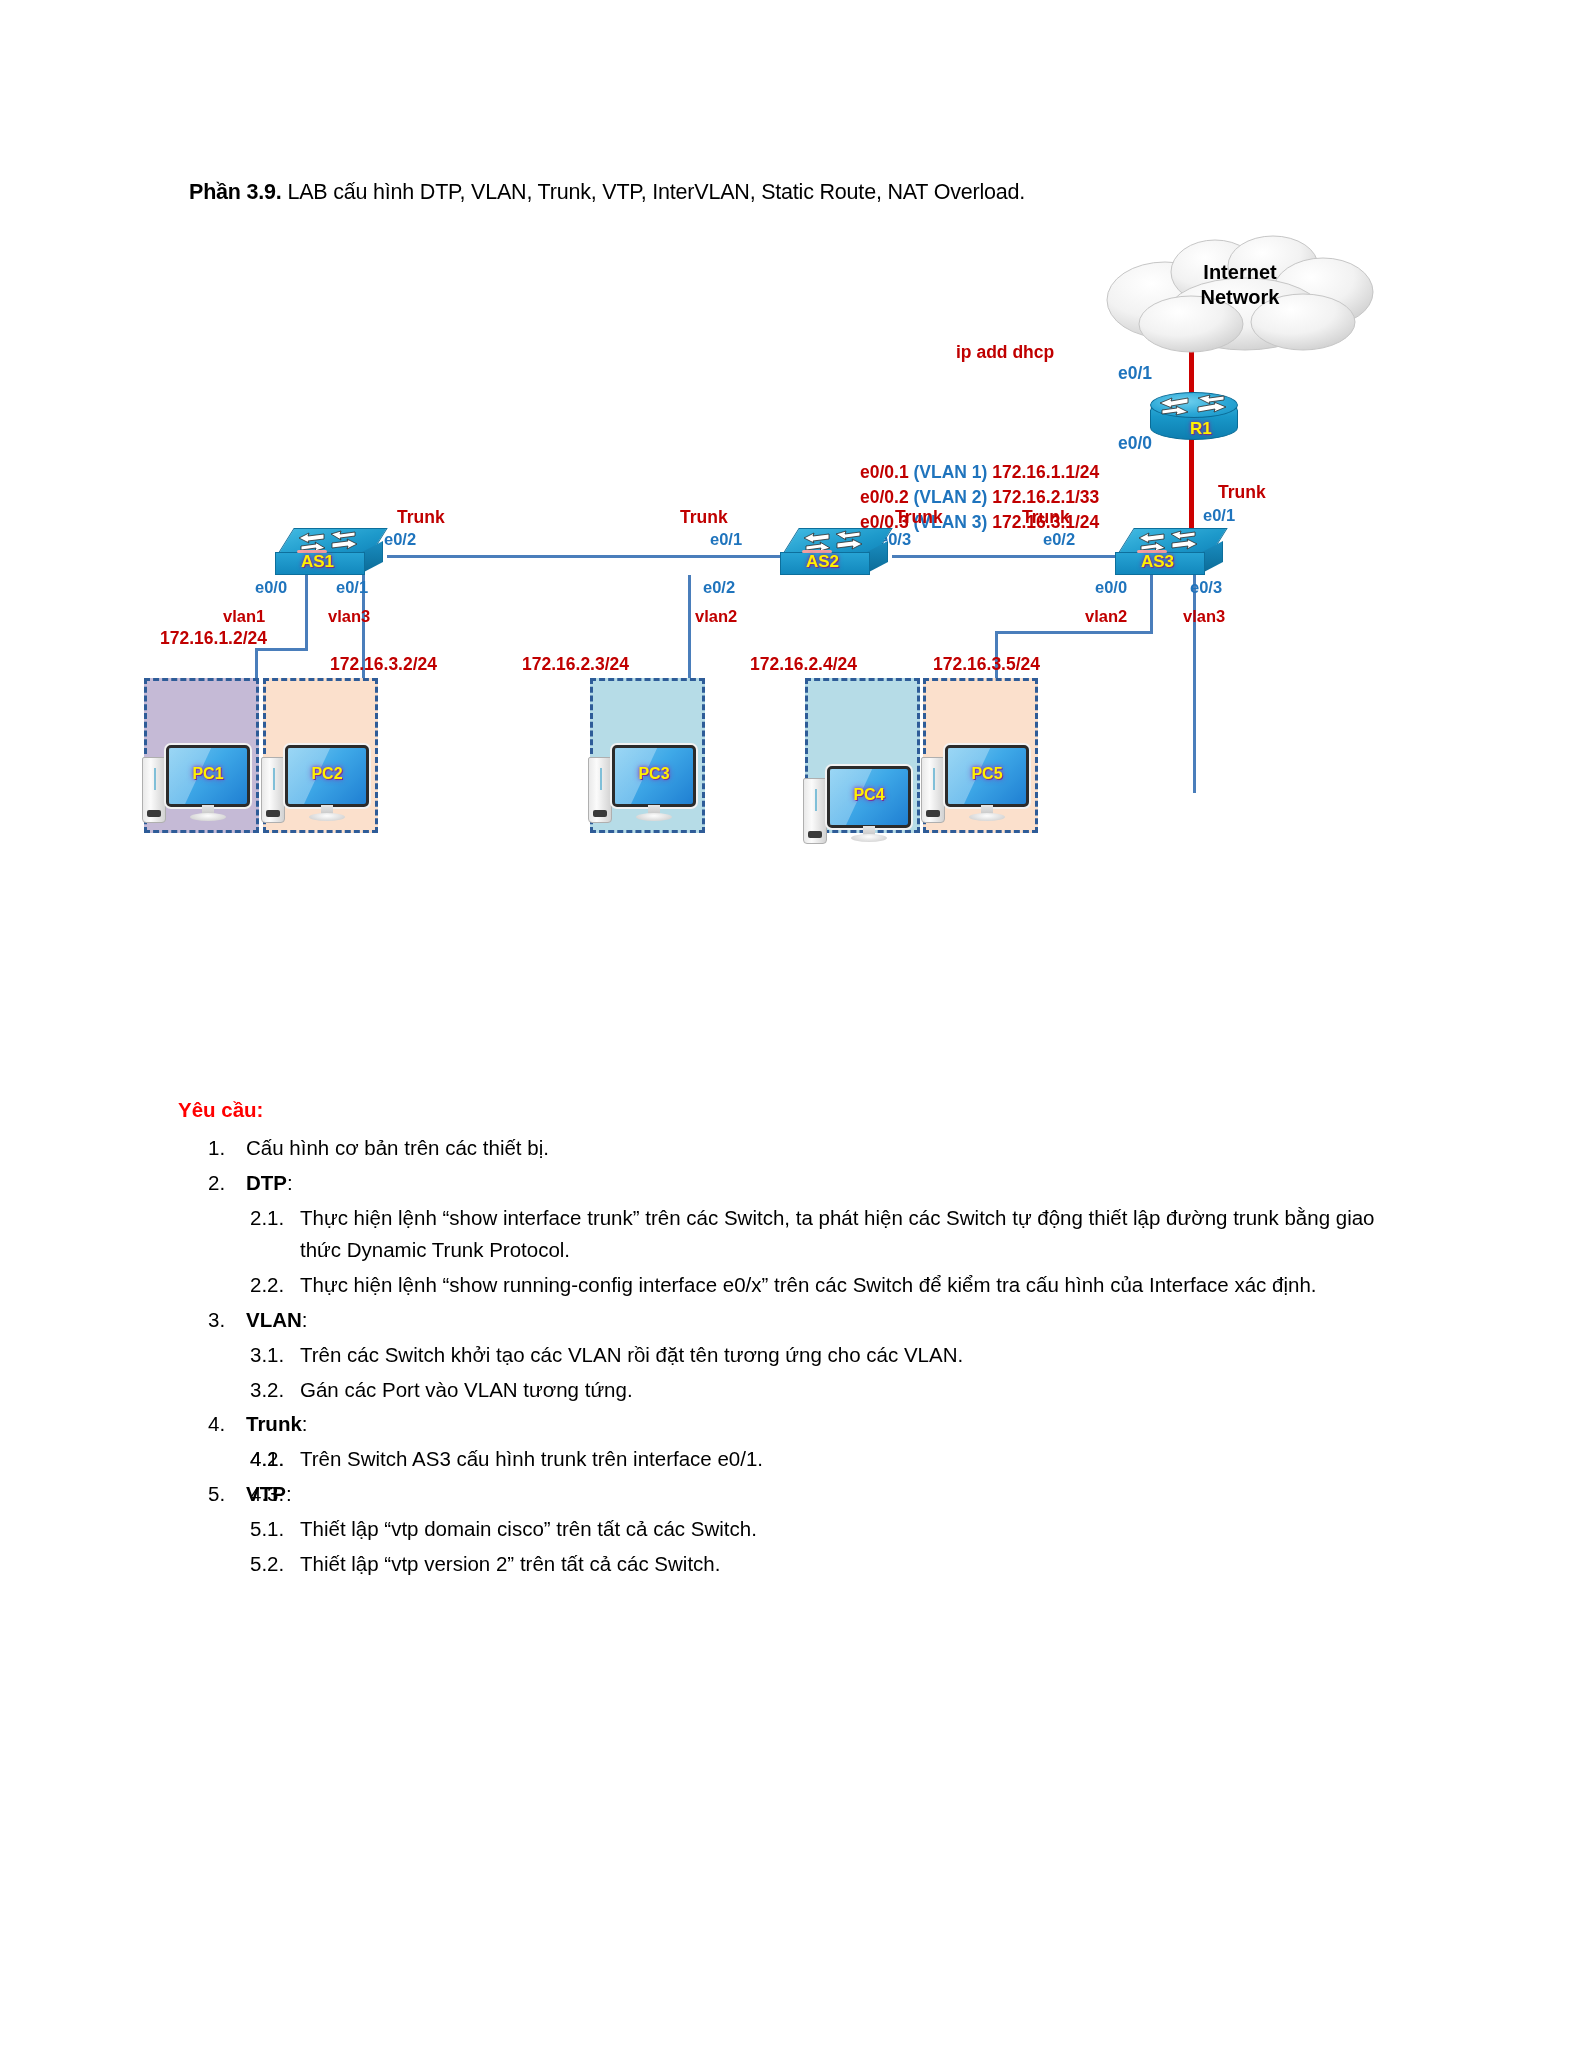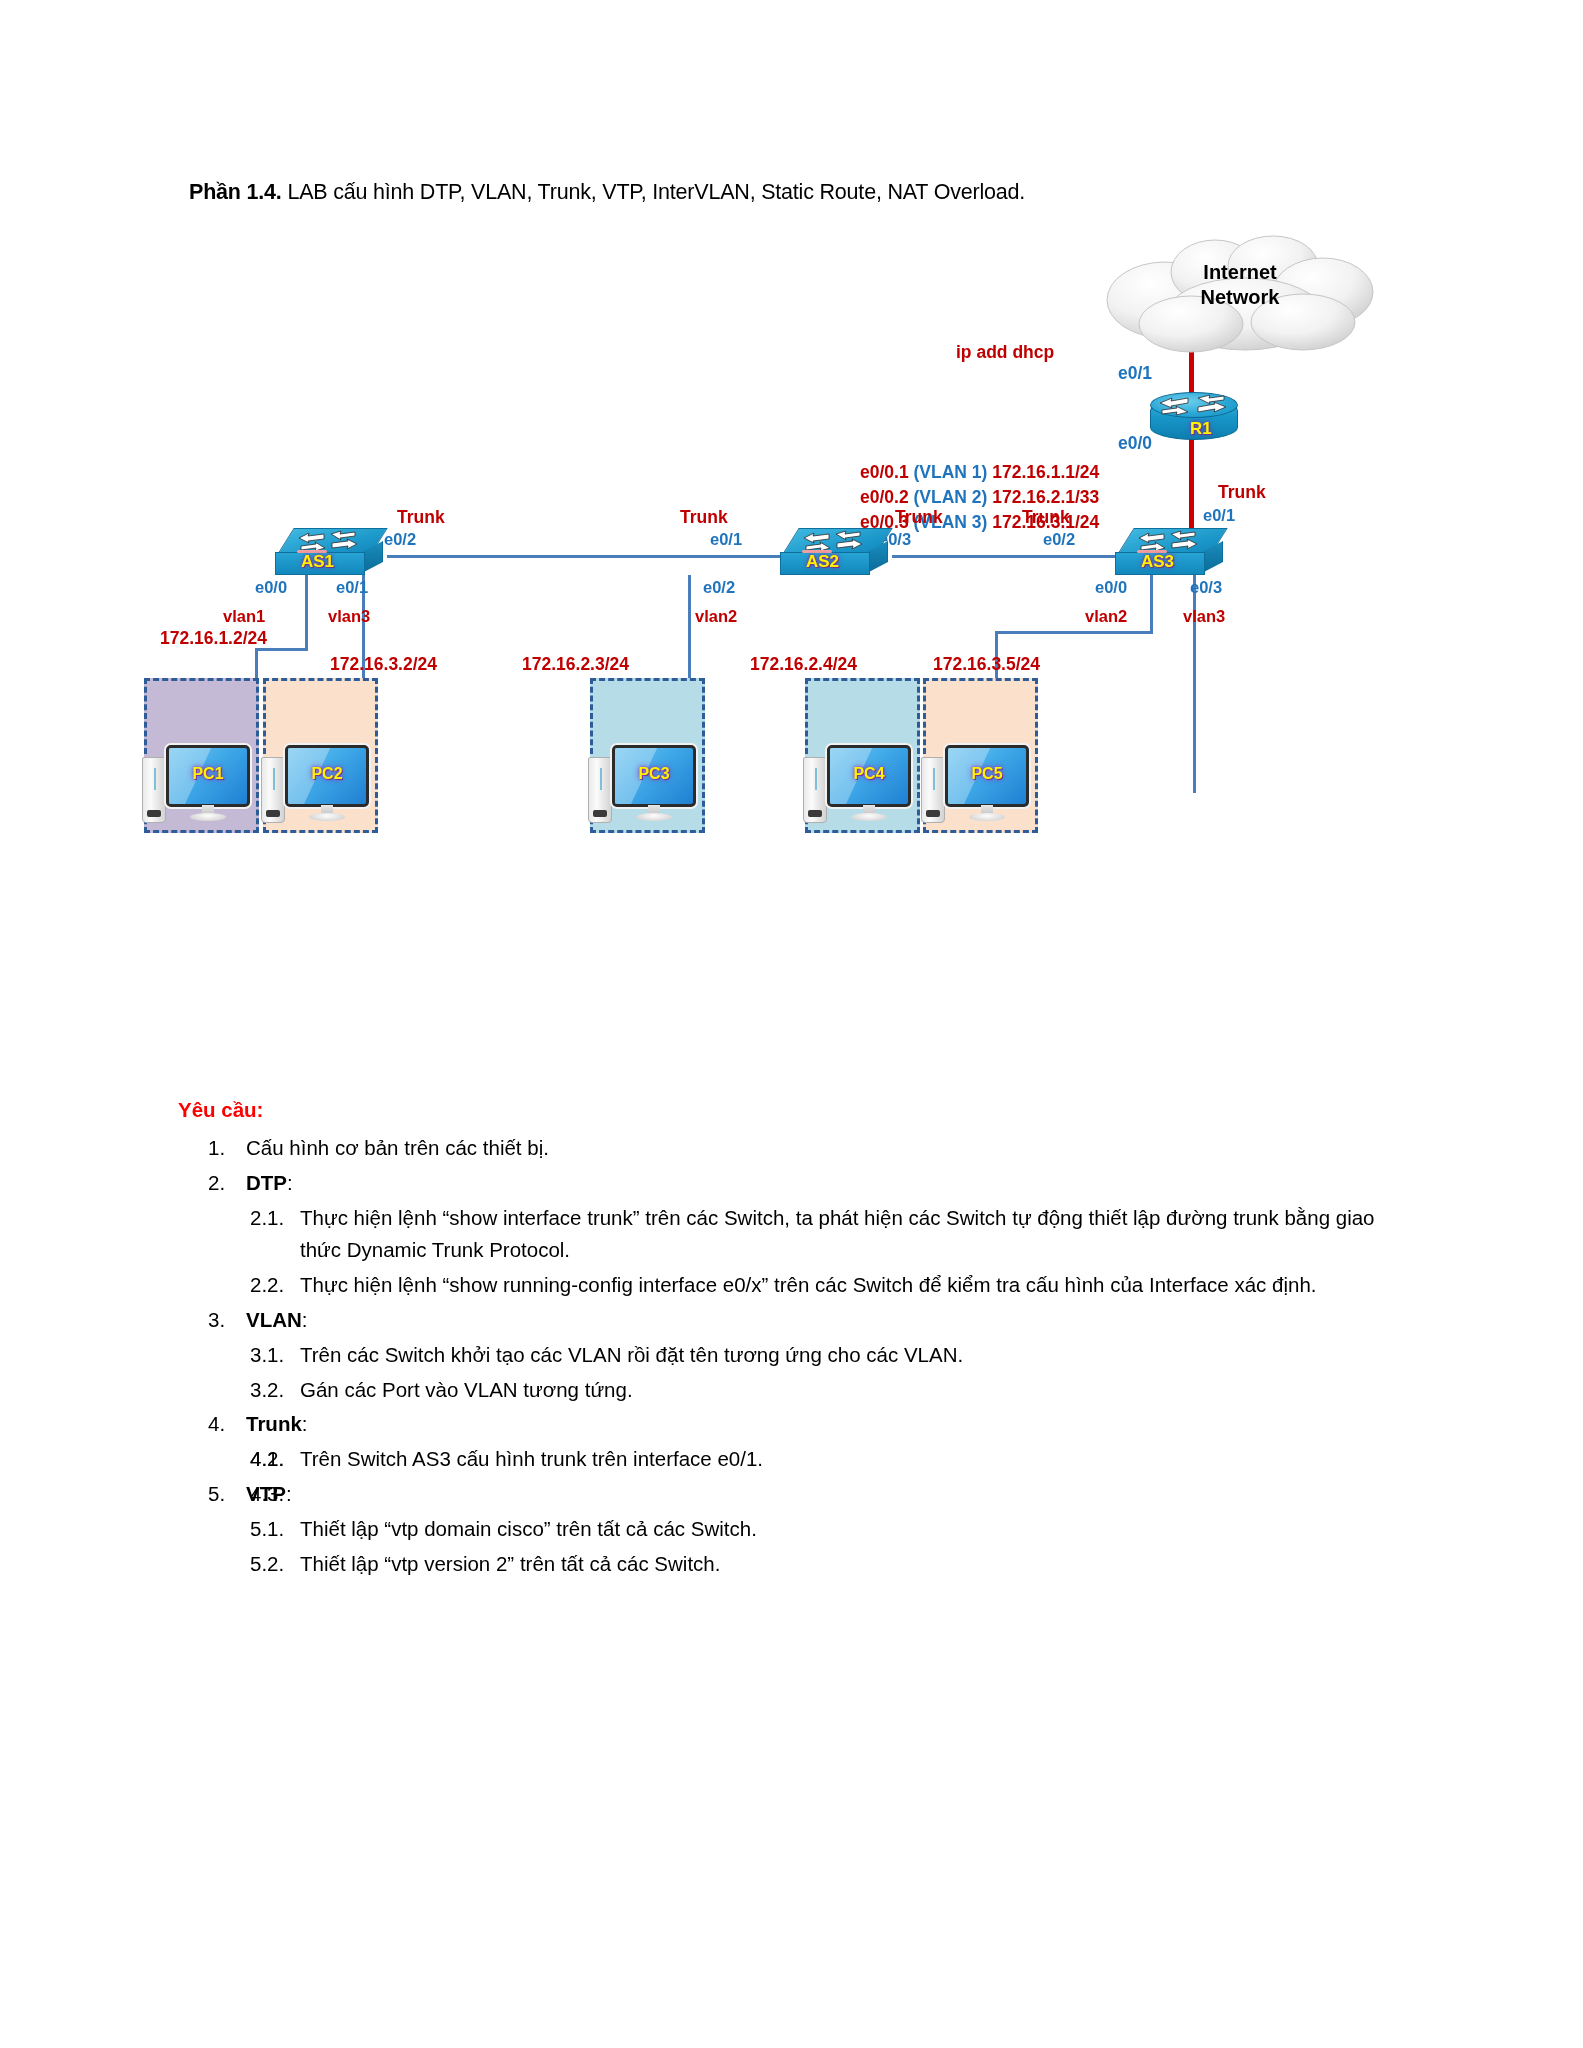--- a/index.html
+++ b/index.html
@@ -246,21 +246,21 @@
     position: absolute;
     left: 72px;
     top: 0;
   }
   .b { font-weight: bold; }
 </style>
 </head>
 <body>
 
 <div id="page-title">
-  <span class="bold">Phần 1.4.</span><span> LAB cấu hình DTP, VLAN, Trunk, VTP, InterVLAN, Static Route, NAT Overload.</span>
+  <span class="bold">Phần 3.9.</span><span> LAB cấu hình DTP, VLAN, Trunk, VTP, InterVLAN, Static Route, NAT Overload.</span>
 </div>
 
 <div id="diagram">
 
   <div class="link-red" style="left:1039px; top:100px; width:5px; height:70px;"></div>
 
   <div class="link-red" style="left:1039px; top:208px; width:5px; height:110px;"></div>
 
   <div class="link-blue" style="left:237px; top:325px; width:401px; height:3px;"></div>
   <div class="link-blue" style="left:742px; top:325px; width:307px; height:3px;"></div>
@@ -435,21 +435,21 @@
     <div class="pc-name">PC2</div>
   </div>
   <div class="pc" style="left:438px; top:515px;">
     <div class="pc-tower"></div>
     <div class="pc-monitor">
         <div class="pc-screen"></div>
       </div>
     <div class="pc-stand"></div>
     <div class="pc-name">PC3</div>
   </div>
-  <div class="pc" style="left:653px; top:515px;">
+  <div class="pc" style="left:653px; top:536px;">
     <div class="pc-tower"></div>
     <div class="pc-monitor">
         <div class="pc-screen"></div>
       </div>
     <div class="pc-stand"></div>
     <div class="pc-name">PC4</div>
   </div>
   <div class="pc" style="left:771px; top:515px;">
     <div class="pc-tower"></div>
     <div class="pc-monitor">

